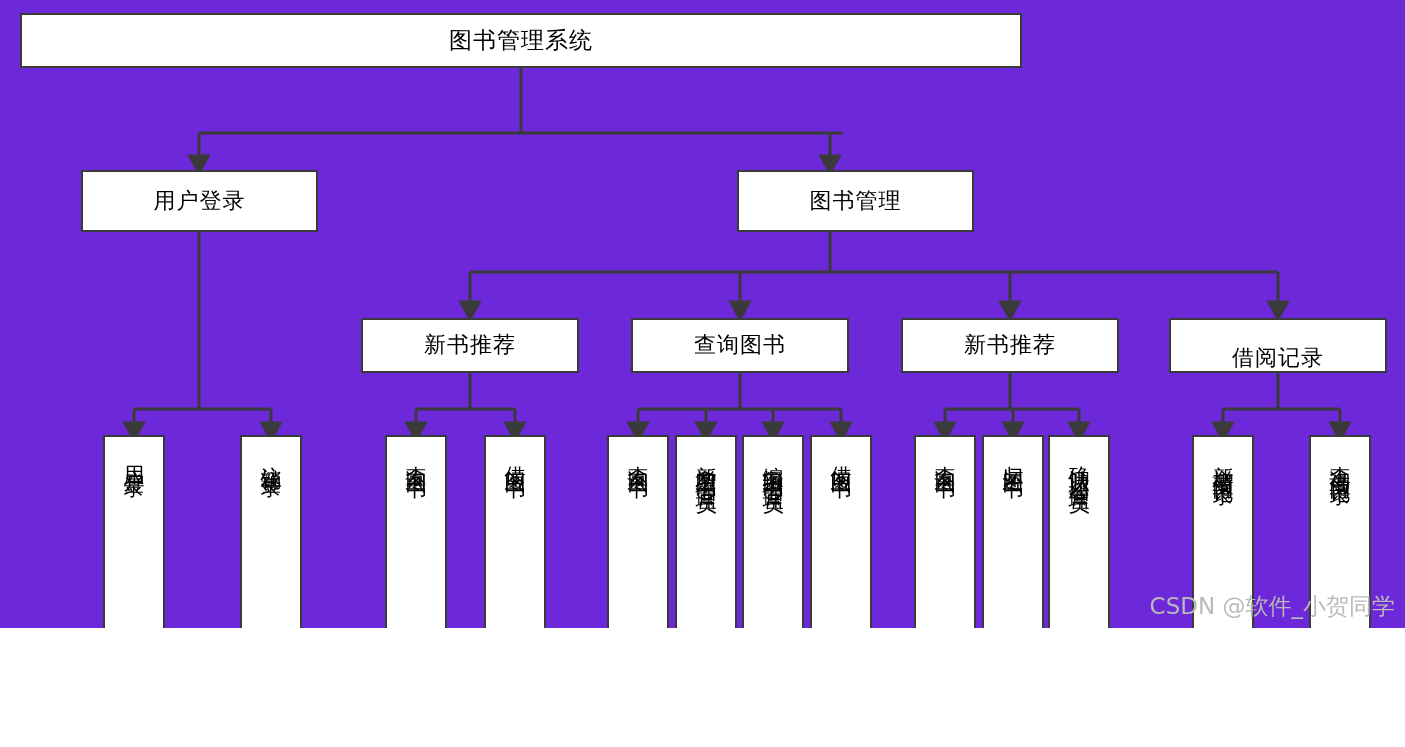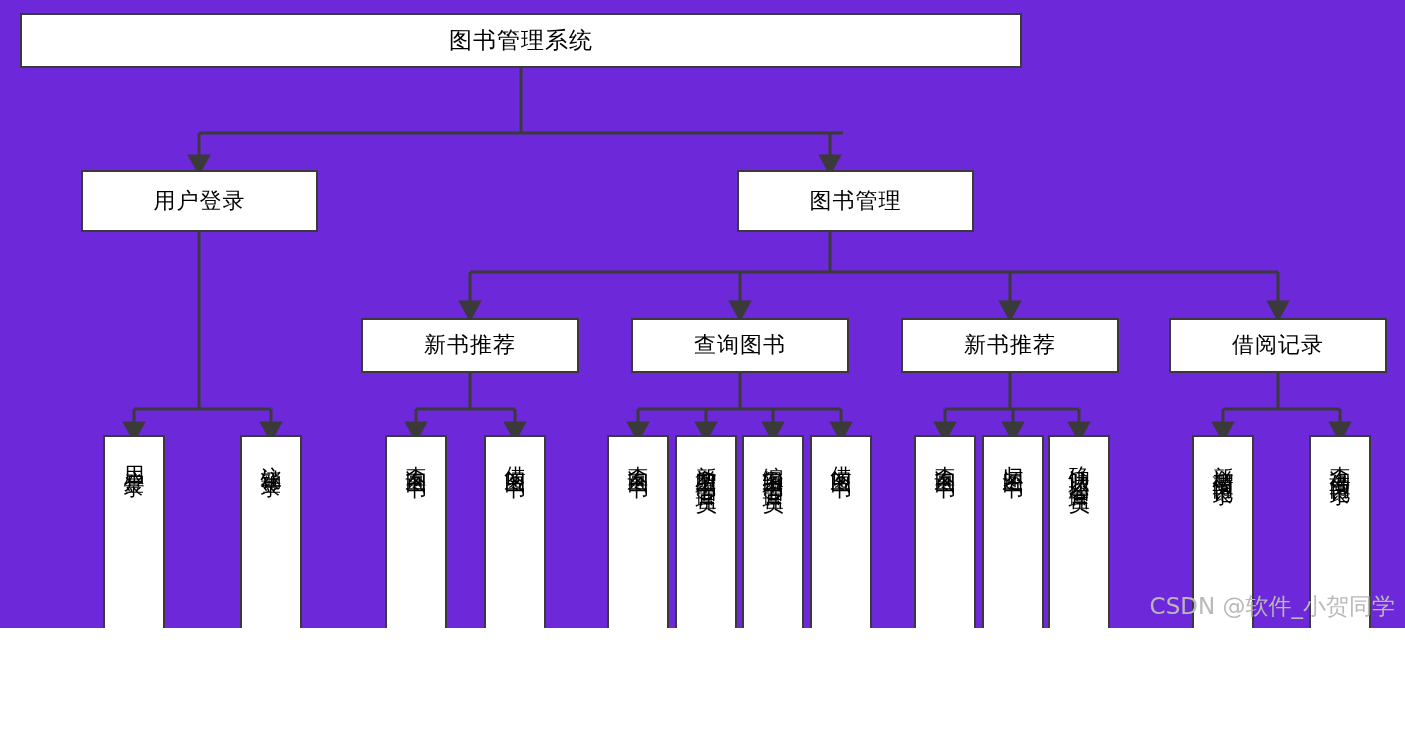--- a/index.html
+++ b/index.html
@@ -138,21 +138,21 @@
 
   <div class="node h" style="left:361px; top:318px; width:218px; height:55px;">
     <span>新书推荐</span>
   </div>
   <div class="node h" style="left:631px; top:318px; width:218px; height:55px;">
     <span>查询图书</span>
   </div>
   <div class="node h" style="left:901px; top:318px; width:218px; height:55px;">
     <span>新书推荐</span>
   </div>
-  <div class="node h" style="left:1169px; top:318px; width:218px; height:55px;">
+  <div class="node h" style="left:1169px; top:318px; width:218px; height:55px;align-items:flex-end;">
     <span>借阅记录</span>
   </div>
 
   <div class="node v" style="left:103px; top:435px; width:62px; height:300px;">
     <span class="vtext">用户登录</span>
   </div>
   <div class="node v" style="left:240px; top:435px; width:62px; height:300px;">
     <span class="vtext">注销登录</span>
   </div>
 

